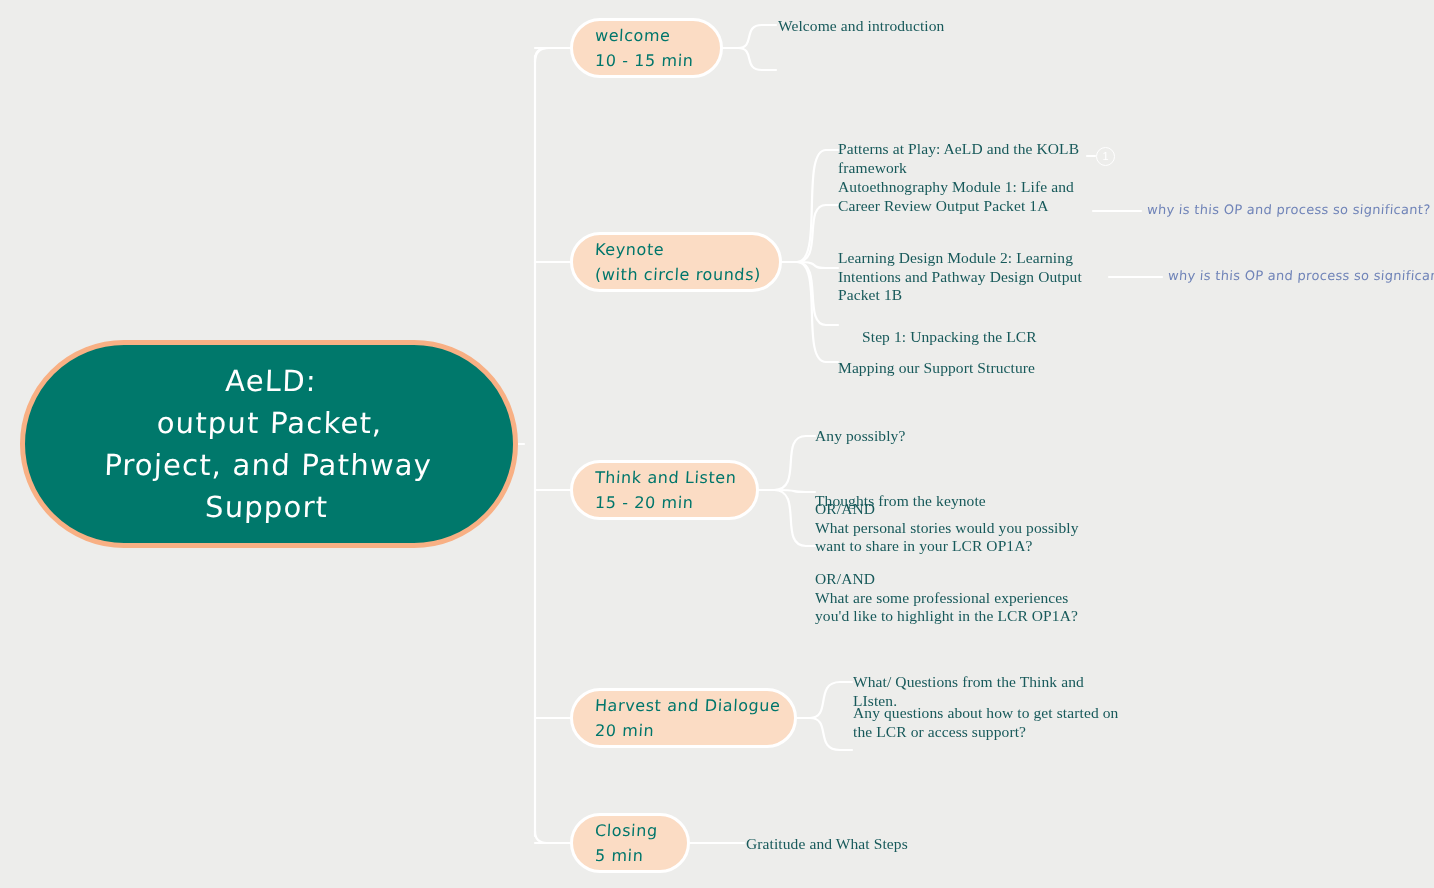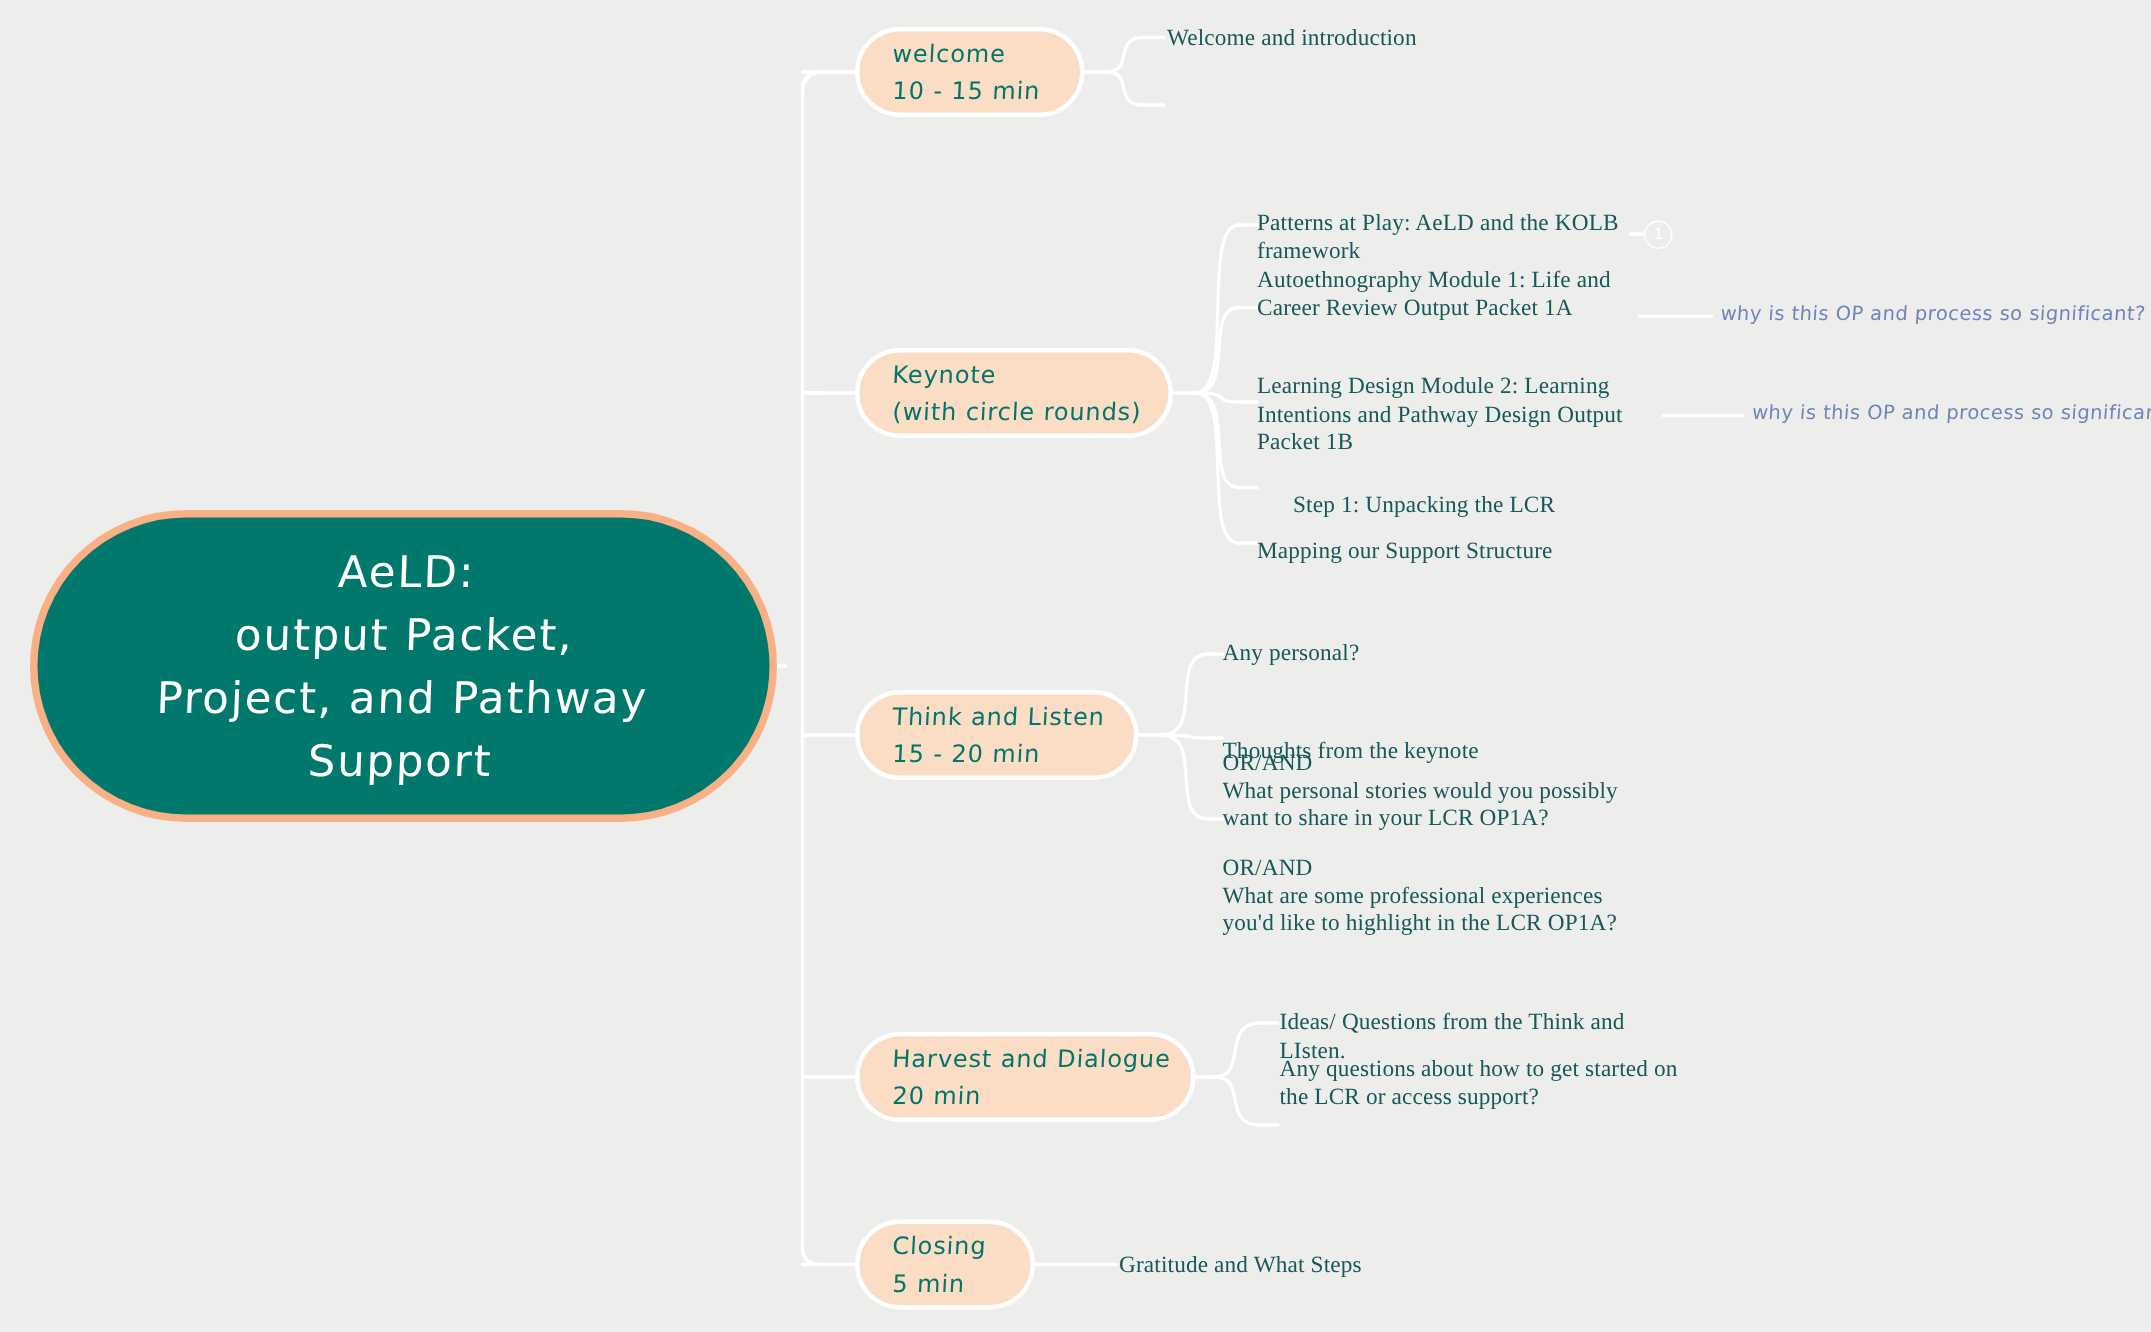--- a/index.html
+++ b/index.html
@@ -210,34 +210,34 @@
 Intentions and Pathway Design Output
 Packet 1B</div>
   <div class="annotation" style="left:1168px; top:268px;">why is this OP and process so significant?</div>
   <div class="leaf" style="left:838px; top:328px; width:252px;margin-left:24px;">Step 1: Unpacking the LCR</div>
   <div class="leaf" style="left:838px; top:359px; width:252px;">Mapping our Support Structure</div>
 
   <div class="branch-node" style="left:570px; top:460px; width:189px; height:60px;">
     <div class="line">Think and Listen</div>
     <div class="line">15 - 20 min</div>
   </div>
-  <div class="leaf" style="left:815px; top:427px; width:290px;">Any personal?</div>
+  <div class="leaf" style="left:815px; top:427px; width:290px;">Any possibly?</div>
   <div class="leaf" style="left:815px; top:464px; width:290px;margin-top:28px;">Thoughts from the keynote</div>
   <div class="leaf" style="left:815px; top:500px; width:290px;">OR/AND
 What personal stories would you possibly
 want to share in your LCR OP1A?</div>
   <div class="leaf" style="left:815px; top:570px; width:290px;">OR/AND
 What are some professional experiences
 you'd like to highlight in the LCR OP1A?</div>
 
   <div class="branch-node" style="left:570px; top:688px; width:227px; height:60px;">
     <div class="line">Harvest and Dialogue</div>
     <div class="line">20 min</div>
   </div>
-  <div class="leaf" style="left:853px; top:673px; width:300px;">Ideas/ Questions from the Think and
+  <div class="leaf" style="left:853px; top:673px; width:300px;">What/ Questions from the Think and
 LIsten.</div>
   <div class="leaf" style="left:853px; top:704px; width:300px;">Any questions about how to get started on
 the LCR or access support?</div>
 
   <div class="branch-node" style="left:570px; top:813px; width:120px; height:60px;">
     <div class="line">Closing</div>
     <div class="line">5 min</div>
   </div>
   <div class="leaf" style="left:746px; top:835px; width:260px;">Gratitude and What Steps</div>
 

